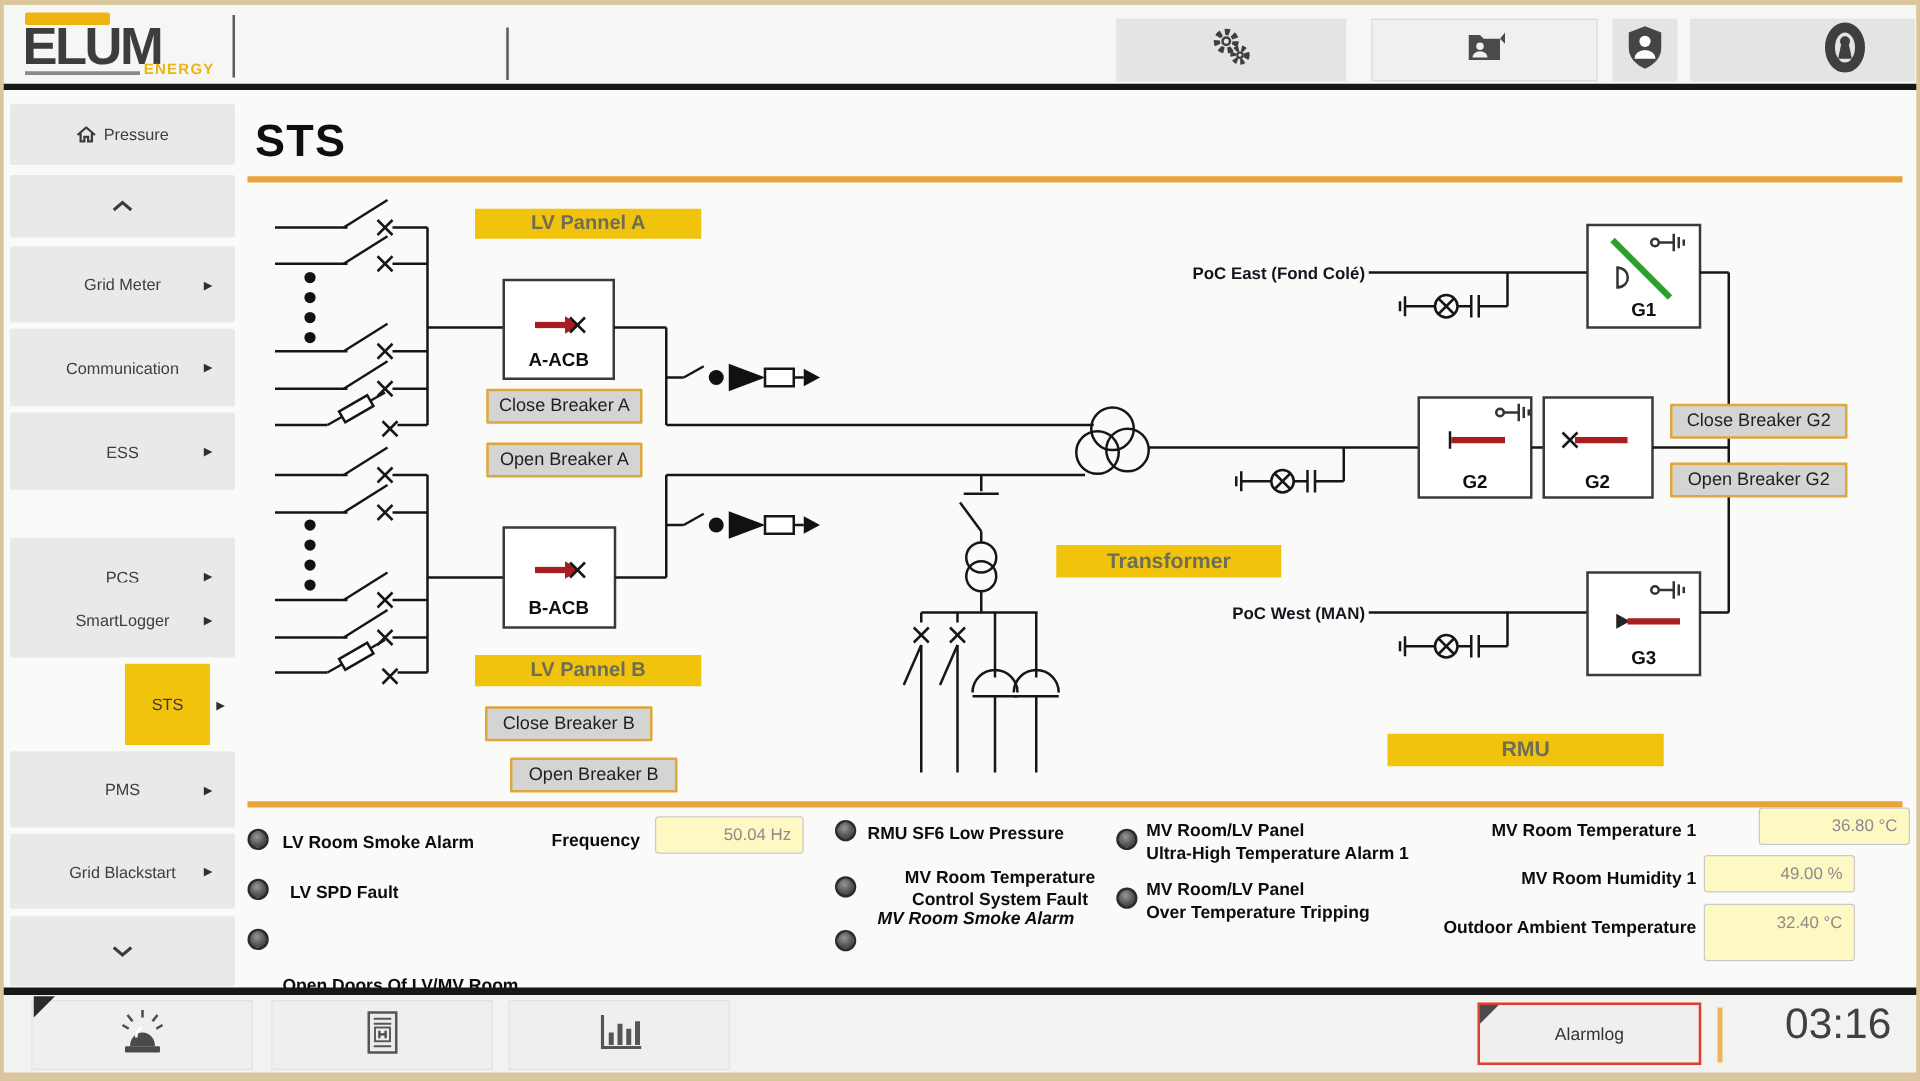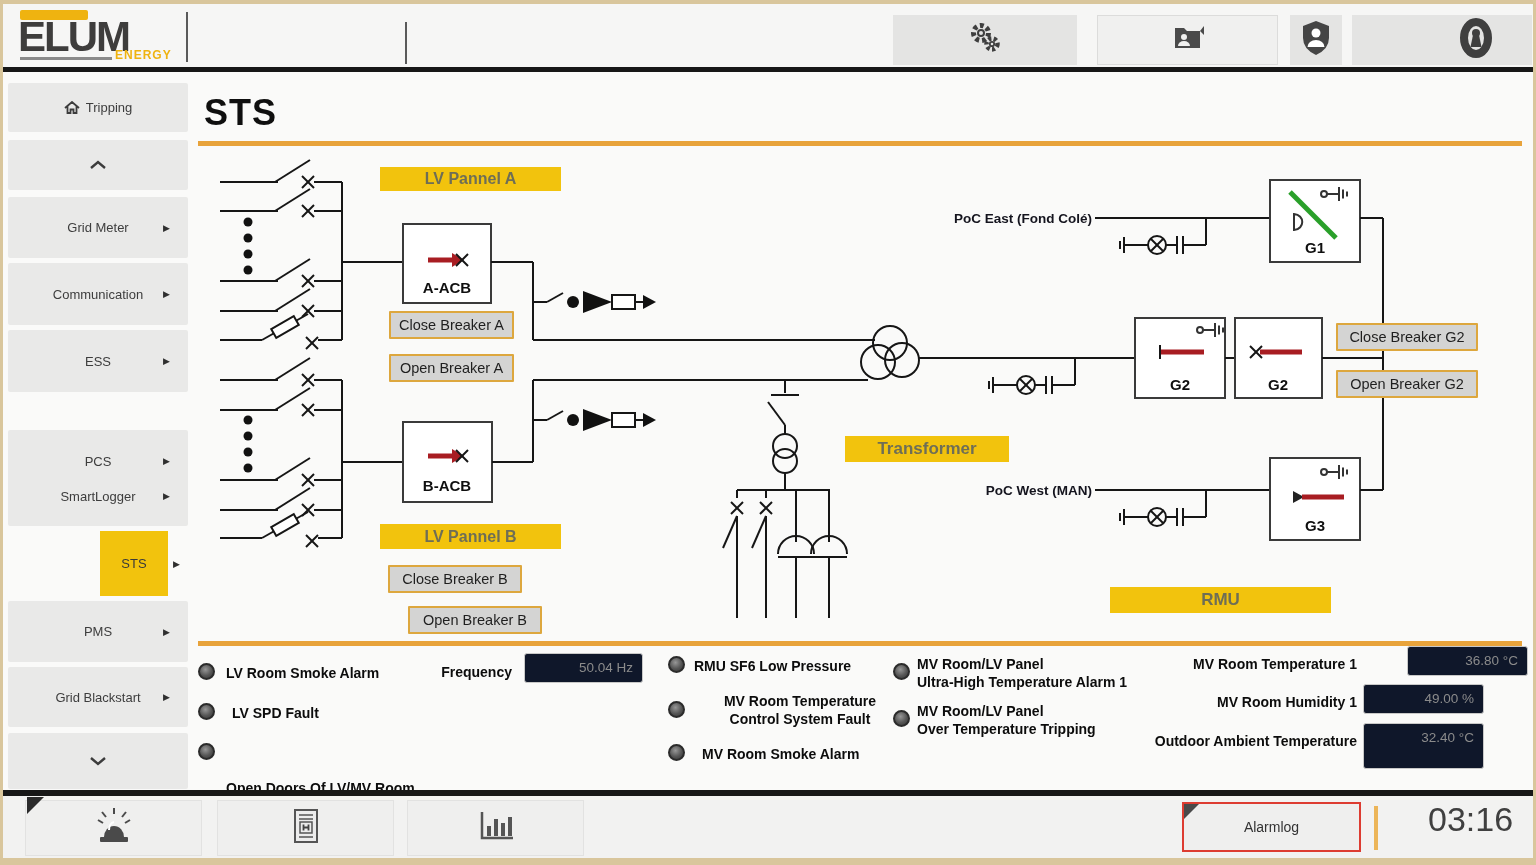--- a/index.html
+++ b/index.html
@@ -30,21 +30,21 @@
   .ybadge { position:absolute; background:#f2c30d; color:#6e6e56; font-weight:600; text-align:center; cursor:default; }
   .obtn { position:absolute; background:#d4d4d3; border:2px solid #dda73e; color:#1f1f1f; font-size:14.5px;
           text-align:center; cursor:pointer; border-radius:1px; }
   .poc { position:absolute; font-size:13.5px; font-weight:700; color:#14141e; text-align:right; }
   
   .led { position:absolute; width:17px; height:17px; border-radius:50%;
          background:radial-gradient(circle at 42% 35%, #979797, #555 55%, #353535);
          border:2px solid #2b2b2b; }
   .alabel { position:absolute; font-size:14px; font-weight:700; color:#0c0c0c; line-height:18px; }
   .rlabel { position:absolute; font-size:14px; font-weight:700; color:#0c0c0c; text-align:right; }
-  .vbox { position:absolute; background:#0f172a; border:1.5px solid #c9c9c8; border-radius:3px;
+  .vbox { position:absolute; background:#fef9c3; border:1.5px solid #c9c9c8; border-radius:3px;
           color:#8b8b8b; font-size:13.5px; text-align:right; padding-right:9px; }
   
   .bottombar { position:absolute; left:0; top:796px; width:1536px; height:62px; background:#f2f2f1; }
   .bbtn { position:absolute; background:#efefee; border:1px solid #e2e2e1; display:flex; align-items:center; justify-content:center; cursor:pointer; }
   .alarmlog-btn { position:absolute; background:#efefee; border:2px solid #dd3c31; display:flex; align-items:center; justify-content:center;
                   font-size:14px; color:#333; cursor:pointer; }
   .corner-tri { position:absolute; width:0; height:0; border-top:17px solid #2b2b2b; border-right:17px solid transparent; z-index:5; }
   .time { position:absolute; font-size:34px; color:#404040; }
   svg text { font-family:"Liberation Sans", sans-serif; font-weight:700; font-size:15px; fill:#0f0f0f; stroke:none; }
 </style>
@@ -103,21 +103,21 @@
   </div>
 </div>
 <div class="black-rule" style="left:0;top:67px;width:1536px;height:5px;"></div>
 
 <div class="sitem" style="top:83px;height:49px;">
   <span class="sicon">
     <svg width="16" height="14" viewBox="0 0 16 14">
         <path d="M1,7 L8,1 L15,7 M3.5,5.5 V12 H6.5 V8.5 H9.5 V12 H12.5 V5.5" stroke="#3c3c3c" stroke-width="1.8" fill="none"></path>
       </svg>
   </span>
-  <span>Tripping</span>
+  <span>Pressure</span>
 </div>
 <div class="sitem" style="top:140px;height:50px;">
   <span>
     <svg width="18" height="10" viewBox="0 0 18 10">
         <path d="M2,8 L9,2 L16,8" stroke="#3c3c3c" stroke-width="2.4" fill="none"></path>
       </svg>
   </span>
 </div>
 <div class="sitem" style="top:197px;height:61px;">
   <span>Grid Meter</span>
@@ -326,21 +326,21 @@
   <text x="247" y="143" text-anchor="middle">A-ACB</text>
   <text x="247" y="341" text-anchor="middle">B-ACB</text>
   <text x="1115" y="103" text-anchor="middle">G1</text>
   <text x="980" y="240" text-anchor="middle">G2</text>
   <text x="1078" y="240" text-anchor="middle">G2</text>
   <text x="1115" y="381" text-anchor="middle">G3</text>
 </svg>
 
 <div class="ybadge" style="left:380px;top:167px;width:181px;height:24px;line-height:24px;font-size:16px;">LV Pannel A</div>
 <div class="ybadge" style="left:380px;top:524px;width:181px;height:25px;line-height:25px;font-size:16px;">LV Pannel B</div>
-<div class="ybadge" style="left:845px;top:436px;width:164px;height:26px;line-height:26px;font-size:17px;">Transformer</div>
+<div class="ybadge" style="left:845px;top:436px;width:180px;height:26px;line-height:26px;font-size:17px;">Transformer</div>
 <div class="ybadge" style="left:1110px;top:587px;width:221px;height:26px;line-height:26px;font-size:17px;">RMU</div>
 
 <div class="poc" style="left:920px;top:211px;width:172px;">PoC East (Fond Colé)</div>
 <div class="poc" style="left:920px;top:483px;width:172px;">PoC West (MAN)</div>
 
 <div class="obtn" style="left:389px;top:311px;width:125px;height:28px;line-height:24px;">Close Breaker A</div>
 <div class="obtn" style="left:389px;top:354px;width:125px;height:28px;line-height:24px;">Open Breaker A</div>
 <div class="obtn" style="left:388px;top:565px;width:134px;height:28px;line-height:24px;">Close Breaker B</div>
 <div class="obtn" style="left:408px;top:606px;width:134px;height:28px;line-height:24px;">Open Breaker B</div>
 <div class="obtn" style="left:1336px;top:323px;width:142px;height:28px;line-height:24px;">Close Breaker G2</div>
@@ -356,21 +356,21 @@
 <div class="alabel" style="left:226px;top:744px;margin-top:35px;">Open Doors Of LV/MV Room</div>
 
 <div class="rlabel" style="left:382px;top:664px;width:130px;">Frequency</div>
 <div class="vbox" style="left:524px;top:653px;width:119px;height:30px;line-height:27px;">50.04 Hz</div>
 
 <div class="led" style="left:668px;top:656px;"></div>
 <div class="alabel" style="left:694px;top:657px;width:200px;"><span>RMU SF6 Low Pressure</span><br><span></span></div>
 <div class="led" style="left:668px;top:701px;"></div>
 <div class="alabel" style="left:700px;top:692px;width:200px;text-align:center;"><span>MV Room Temperature</span><br><span>Control System Fault</span></div>
 <div class="led" style="left:668px;top:744px;"></div>
-<div class="alabel" style="left:702px;top:745px;width:200px;"><span>MV Room Smoke Alarm</span><br><span></span></div>
+<div class="alabel" style="left:702px;top:725px;width:200px;font-style:italic;"><span>MV Room Smoke Alarm</span><br><span></span></div>
 
 <div class="led" style="left:893px;top:663px;"></div>
 <div class="alabel" style="left:917px;top:655px;width:245px;"><span>MV Room/LV Panel</span><br><span>Ultra-High Temperature Alarm 1</span></div>
 <div class="led" style="left:893px;top:710px;"></div>
 <div class="alabel" style="left:917px;top:702px;width:245px;"><span>MV Room/LV Panel</span><br><span>Over Temperature Tripping</span></div>
 
 <div class="rlabel" style="left:1057px;top:656px;width:300px;">MV Room Temperature 1</div>
 <div class="vbox" style="left:1363px;top:646px;width:121px;height:30px;line-height:27px;margin-left:44px;">36.80 °C</div>
 <div class="rlabel" style="left:1057px;top:694px;width:300px;">MV Room Humidity 1</div>
 <div class="vbox" style="left:1363px;top:684px;width:121px;height:30px;line-height:27px;">49.00 %</div>

